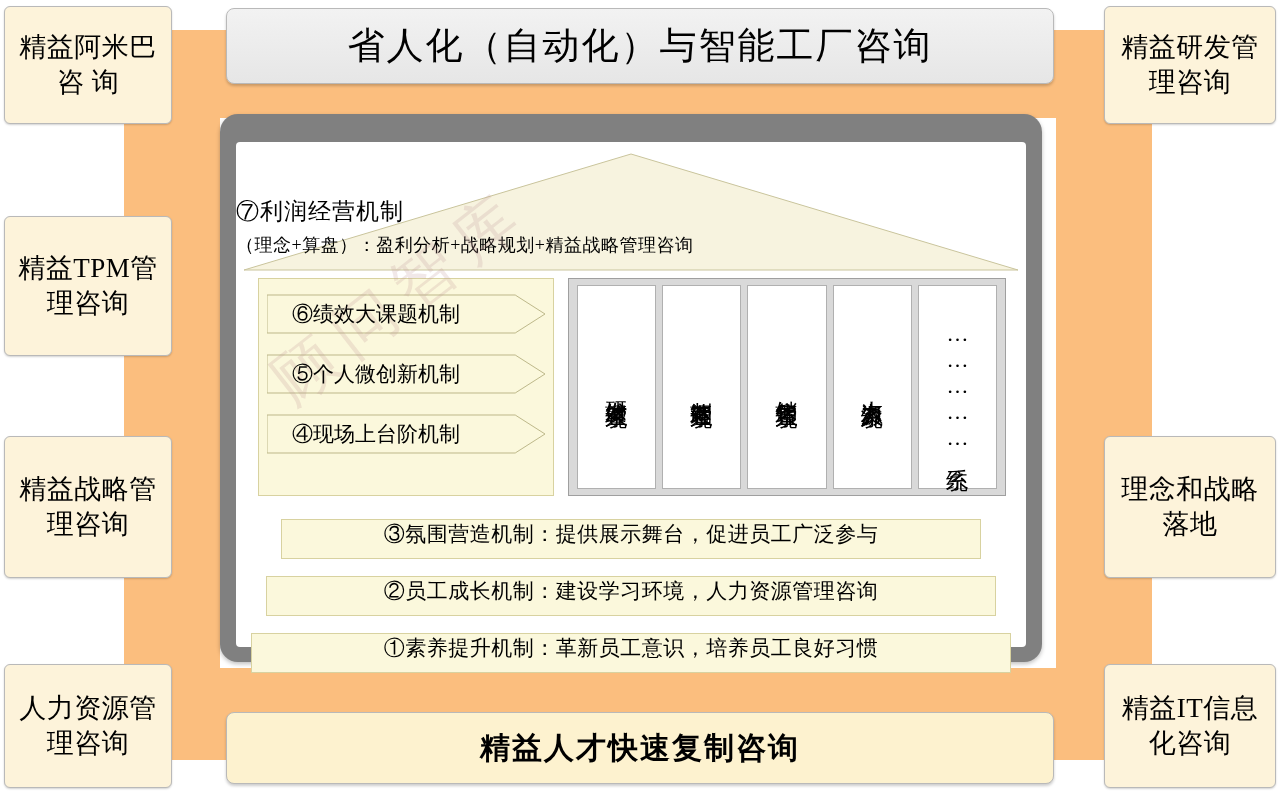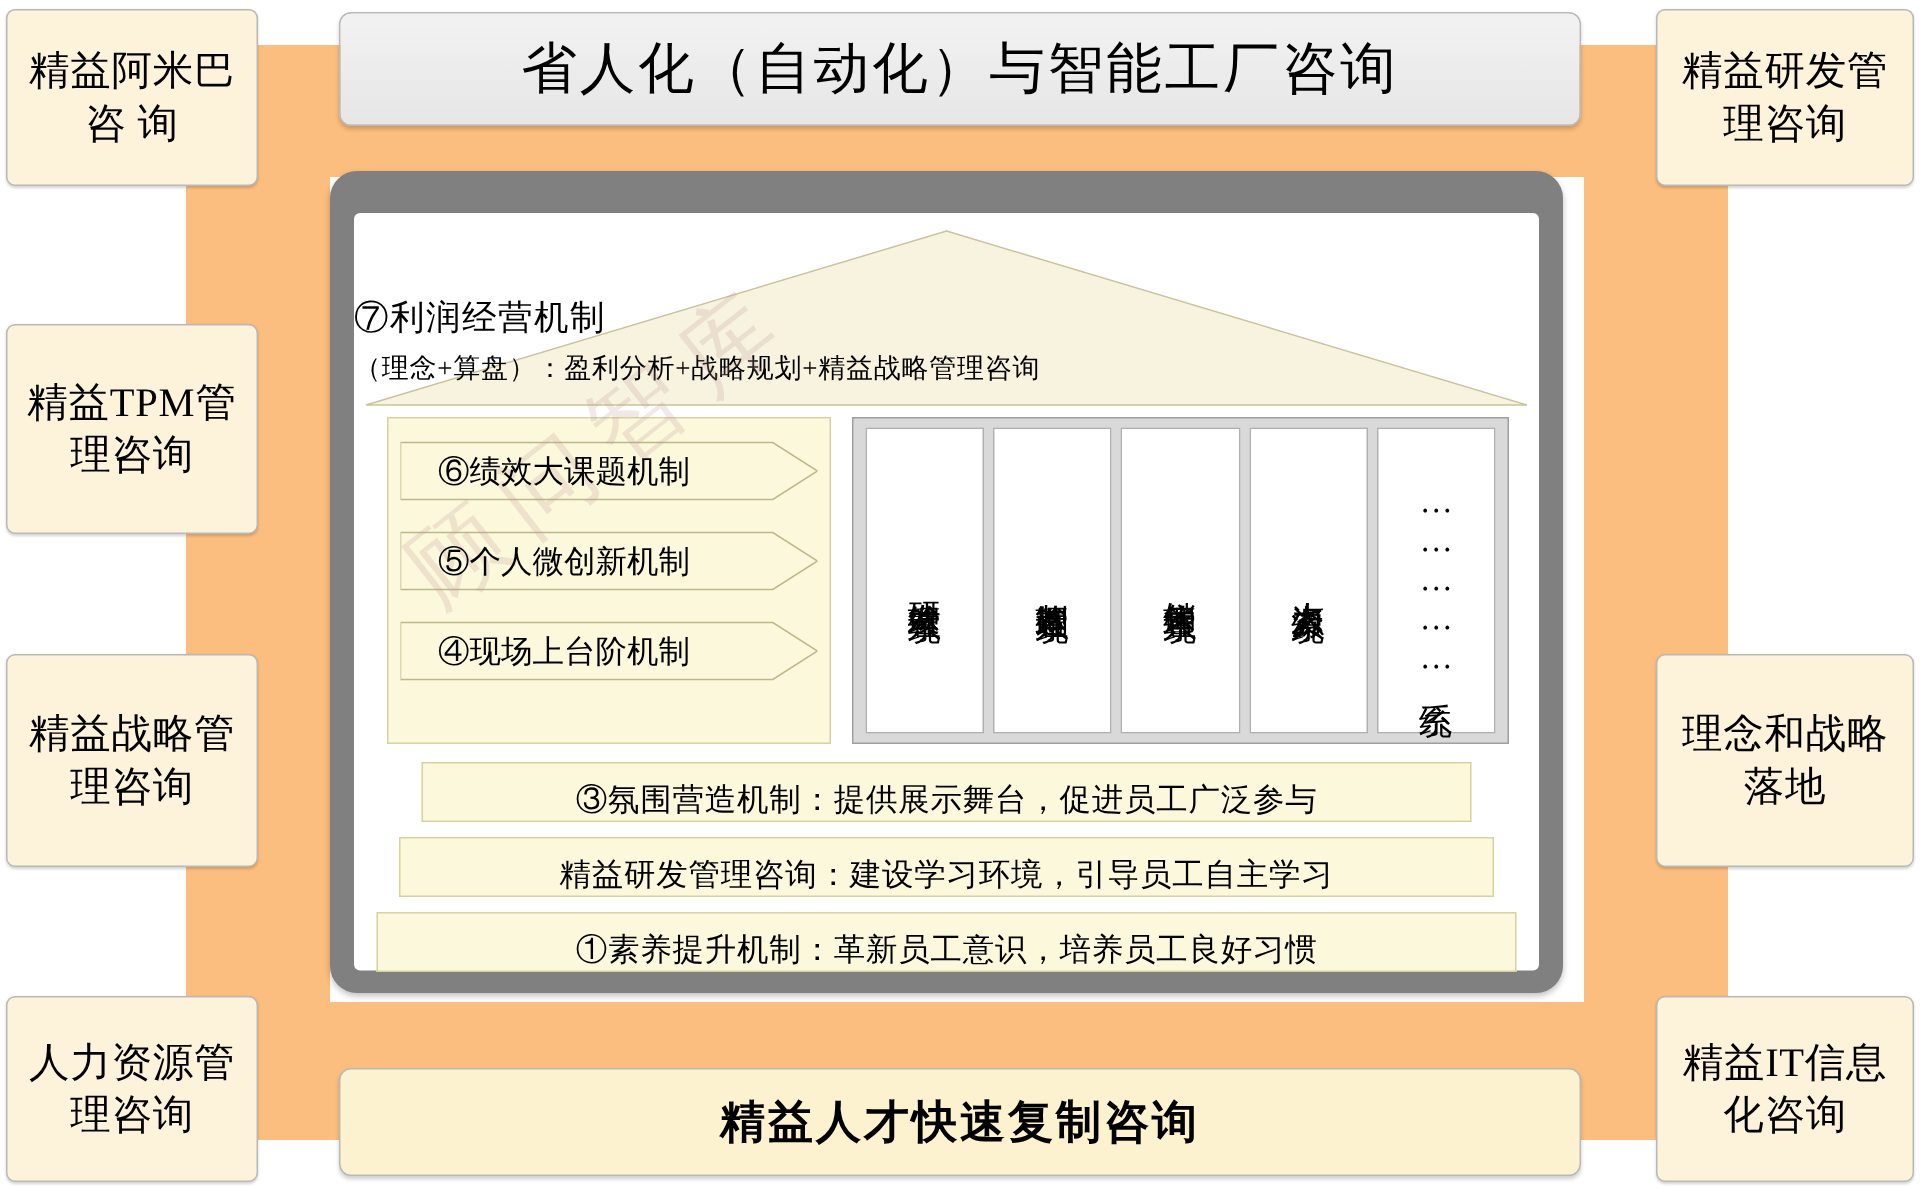--- a/index.html
+++ b/index.html
@@ -211,26 +211,26 @@
   }
 
   
   .bars {
     position: absolute;
     left: 0;
     top: 360px;
     width: 790px;
   }
   .bar {
-    margin: 6px auto 10px auto;
+    margin: 17px auto 10px auto;
     background: #fbf8dc;
     border: 1px solid #d8d2a0;
     height: 40px;
     display: flex;
-    align-items: flex-end;
+    align-items: flex-start;
     justify-content: center;
     font-size: 21px;
     color: #000;
     letter-spacing: 0.5px;
     box-sizing: border-box;
   }
   .bar3 { width: 700px; }
   .bar2 { width: 730px; }
   .bar1 { width: 760px; }
 
@@ -348,21 +348,21 @@
             <span class="sys-text">……………系统</span>
           </div>
         </div>
       </div>
 
       <div class="bars">
         <div class="bar bar3">
           <span>③氛围营造机制：提供展示舞台，促进员工广泛参与</span>
         </div>
         <div class="bar bar2">
-          <span>精益研发管理咨询：建设学习环境，引导员工自主学习</span>
+          <span>②员工成长机制：建设学习环境，人力资源管理咨询</span>
         </div>
         <div class="bar bar1">
           <span>①素养提升机制：革新员工意识，培养员工良好习惯</span>
         </div>
       </div>
 
     </div>
   </div>
 
   <div class="watermark">

